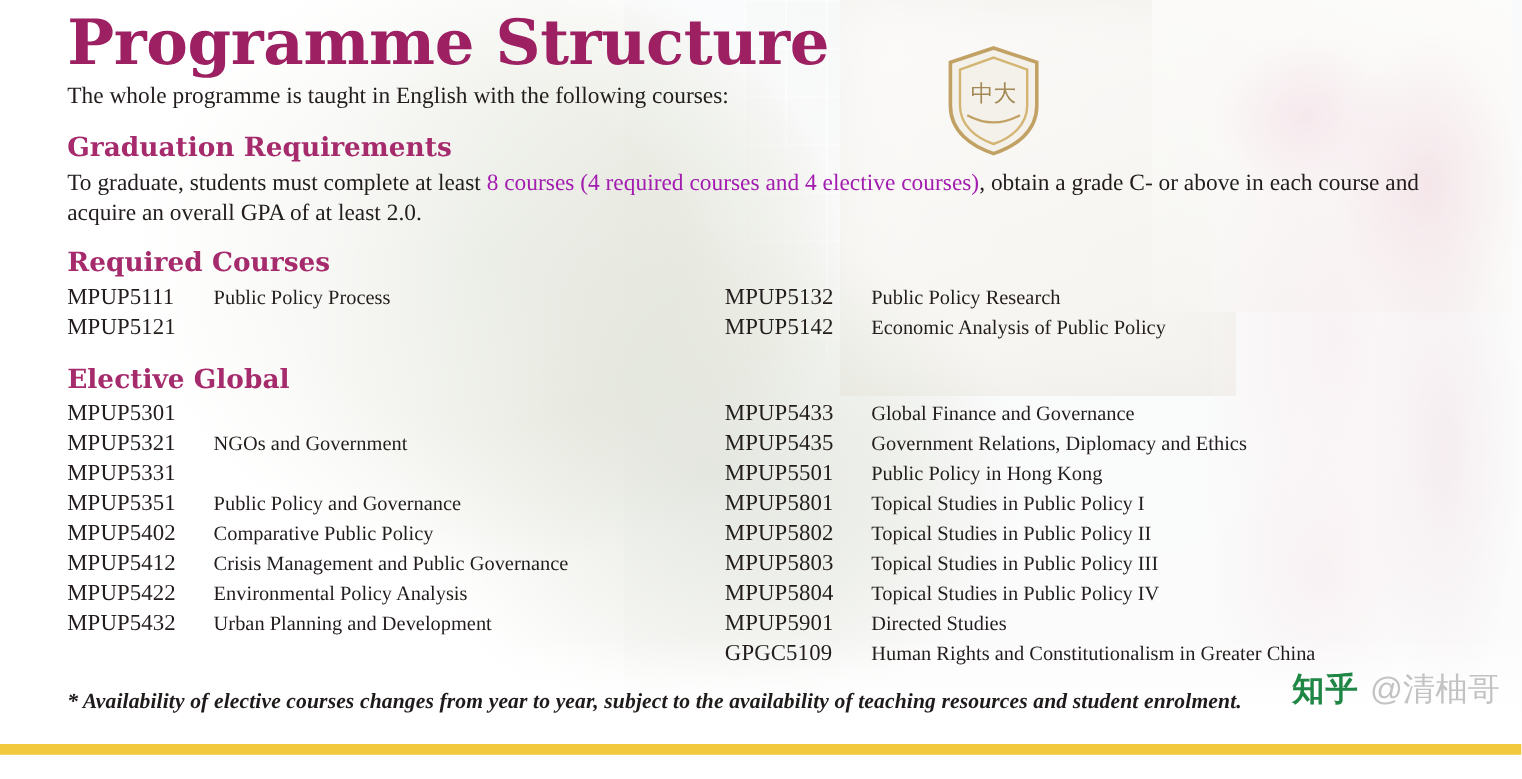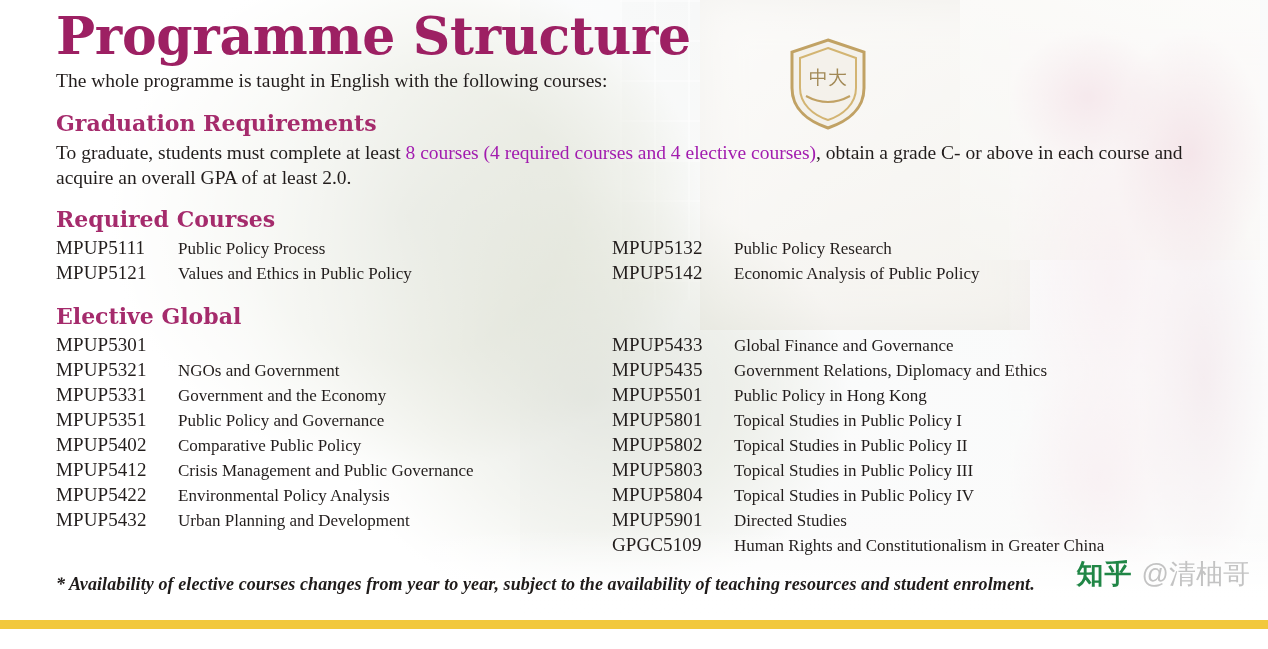--- a/index.html
+++ b/index.html
@@ -131,21 +131,20 @@
     line-height: 25px;
     color: #221d1c;
     max-width: 1160px;
   }
   .highlight {
     color: #a21caf;
   }
   .courses {
     display: flex;
     margin-top: 3px;
-    justify-content: space-between;
   }
   .col {
     display: flex;
     flex-direction: column;
   }
   .col.left  { width: 548px; }
   .col.right { width: 600px; }
   .course-row {
     display: flex;
     align-items: baseline;
@@ -245,21 +244,20 @@
 
     <h2 class="section">Required Courses</h2>
     <div class="courses">
       <div class="col left">
         <div class="course-row">
           <span class="course-code">MPUP5111</span>
           <span class="course-name">Public Policy Process</span>
         </div>
         <div class="course-row">
           <span class="course-code">MPUP5121</span>
-          <span class="course-name">Values and Ethics in Public Policy</span>
         </div>
       </div>
       <div class="col right">
         <div class="course-row">
           <span class="course-code">MPUP5132</span>
           <span class="course-name">Public Policy Research</span>
         </div>
         <div class="course-row">
           <span class="course-code">MPUP5142</span>
           <span class="course-name">Economic Analysis of Public Policy</span>
@@ -272,21 +270,20 @@
       <div class="col left">
         <div class="course-row">
           <span class="course-code">MPUP5301</span>
         </div>
         <div class="course-row">
           <span class="course-code">MPUP5321</span>
           <span class="course-name">NGOs and Government</span>
         </div>
         <div class="course-row">
           <span class="course-code">MPUP5331</span>
-          <span class="course-name">Government and the Economy</span>
         </div>
         <div class="course-row">
           <span class="course-code">MPUP5351</span>
           <span class="course-name">Public Policy and Governance</span>
         </div>
         <div class="course-row">
           <span class="course-code">MPUP5402</span>
           <span class="course-name">Comparative Public Policy</span>
         </div>
         <div class="course-row">

